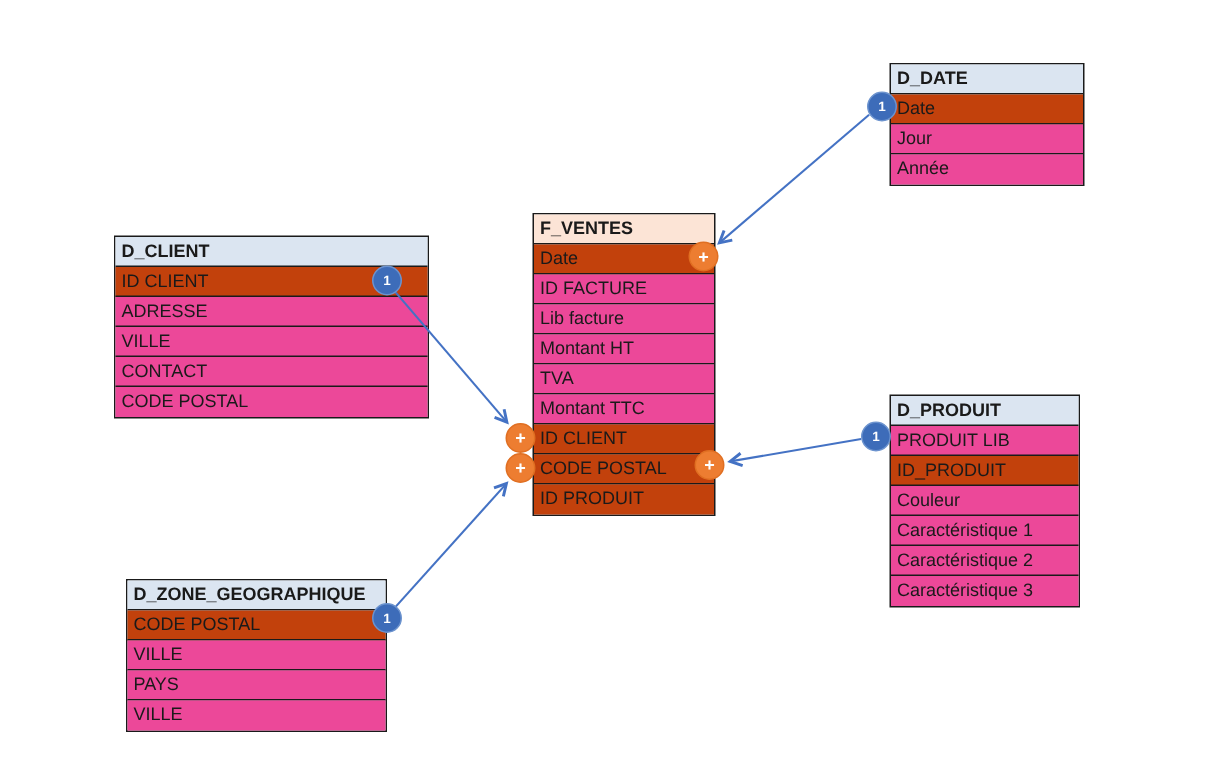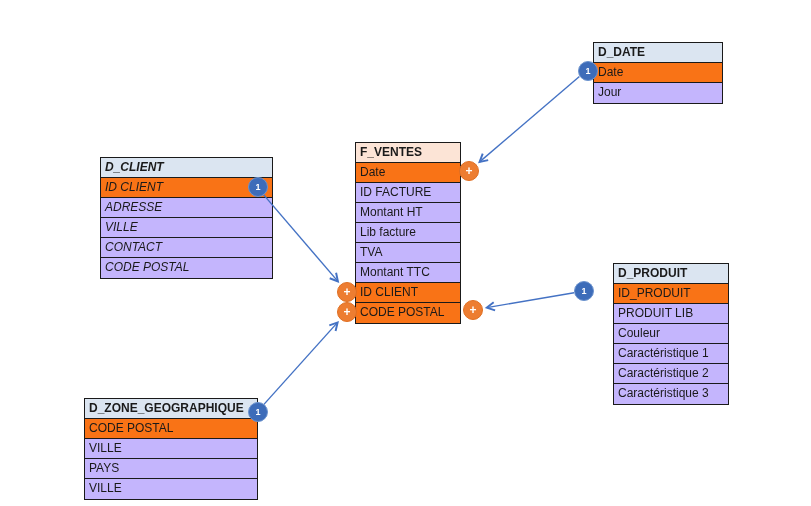--- a/index.html
+++ b/index.html
@@ -28,26 +28,26 @@
     white-space: nowrap;
   }
   .hdr.dim  { background: #DBE5F1; }
   .hdr.fact { background: #FCE4D6; }
   .row {
     height: 20px;
     line-height: 19px;
     padding: 0 4px;
     font-size: 12px;
     color: #1a1a1a;
-    background: #c4b5fd;
+    background: #ec4899;
     border-bottom: 1px solid #1a1a1a;
     white-space: nowrap;
   }
   .table .row:last-child { border-bottom: none; }
-  .row.key { background: #f97316; }
+  .row.key { background: #c2410c; }
 
   .arrows {
     position: absolute;
     left: 0; top: 0;
     width: 811px; height: 506px;
     z-index: 5;
     pointer-events: none;
   }
   .badge {
     position: absolute;
@@ -83,59 +83,61 @@
       <marker id="arrowhead" markerWidth="9" markerHeight="9" refX="6.5" refY="4" orient="auto">
         <path d="M1,1 L6.5,4 L1,7" fill="none" stroke="#4472C4" stroke-width="1.4"></path>
       </marker>
     </defs>
     <line x1="579.4" y1="76.5" x2="479.6" y2="161.9" stroke="#4472C4" stroke-width="1.4" marker-end="url(#arrowhead)"></line>
     <line x1="263.5" y1="194.6" x2="337.9" y2="281.4" stroke="#4472C4" stroke-width="1.4" marker-end="url(#arrowhead)"></line>
     <line x1="263.7" y1="404.6" x2="337.6" y2="322.4" stroke="#4472C4" stroke-width="1.4" marker-end="url(#arrowhead)"></line>
     <line x1="574.1" y1="292.7" x2="486.8" y2="307.6" stroke="#4472C4" stroke-width="1.4" marker-end="url(#arrowhead)"></line>
   </svg>
 
-  <div class="table" style="left:100px; top:157px; width:173px;font-style:italic;">
+  <div class="table" style="left:76px; top:157px; width:210px;">
     <div class="hdr dim">D_CLIENT</div>
     <div class="row key">ID CLIENT</div>
     <div class="row">ADRESSE</div>
     <div class="row">VILLE</div>
     <div class="row">CONTACT</div>
     <div class="row">CODE POSTAL</div>
   </div>
 
-  <div class="table" style="left:84px; top:398px; width:174px;">
+  <div class="table" style="left:84px; top:386px; width:174px;">
     <div class="hdr dim">D_ZONE_GEOGRAPHIQUE</div>
     <div class="row key">CODE POSTAL</div>
     <div class="row">VILLE</div>
     <div class="row">PAYS</div>
     <div class="row">VILLE</div>
   </div>
 
-  <div class="table" style="left:355px; top:142px; width:106px;">
+  <div class="table" style="left:355px; top:142px; width:122px;">
     <div class="hdr fact">F_VENTES</div>
     <div class="row key">Date</div>
     <div class="row">ID FACTURE</div>
+    <div class="row">Lib facture</div>
     <div class="row">Montant HT</div>
-    <div class="row">Lib facture</div>
     <div class="row">TVA</div>
     <div class="row">Montant TTC</div>
     <div class="row key">ID CLIENT</div>
     <div class="row key">CODE POSTAL</div>
+    <div class="row key">ID PRODUIT</div>
   </div>
 
   <div class="table" style="left:593px; top:42px; width:130px;">
     <div class="hdr dim">D_DATE</div>
     <div class="row key">Date</div>
     <div class="row">Jour</div>
+    <div class="row">Année</div>
   </div>
 
-  <div class="table" style="left:593px; top:263px; width:116px;margin-left:20px;">
+  <div class="table" style="left:593px; top:263px; width:127px;">
     <div class="hdr dim">D_PRODUIT</div>
+    <div class="row">PRODUIT LIB</div>
     <div class="row key">ID_PRODUIT</div>
-    <div class="row">PRODUIT LIB</div>
     <div class="row">Couleur</div>
     <div class="row">Caractéristique 1</div>
     <div class="row">Caractéristique 2</div>
     <div class="row">Caractéristique 3</div>
   </div>
 
   <div class="badge one" style="left:578px; top:61px;">1</div>
   <div class="badge one" style="left:248px; top:177px;">1</div>
   <div class="badge one" style="left:574px; top:281px;">1</div>
   <div class="badge one" style="left:248px; top:402px;">1</div>

